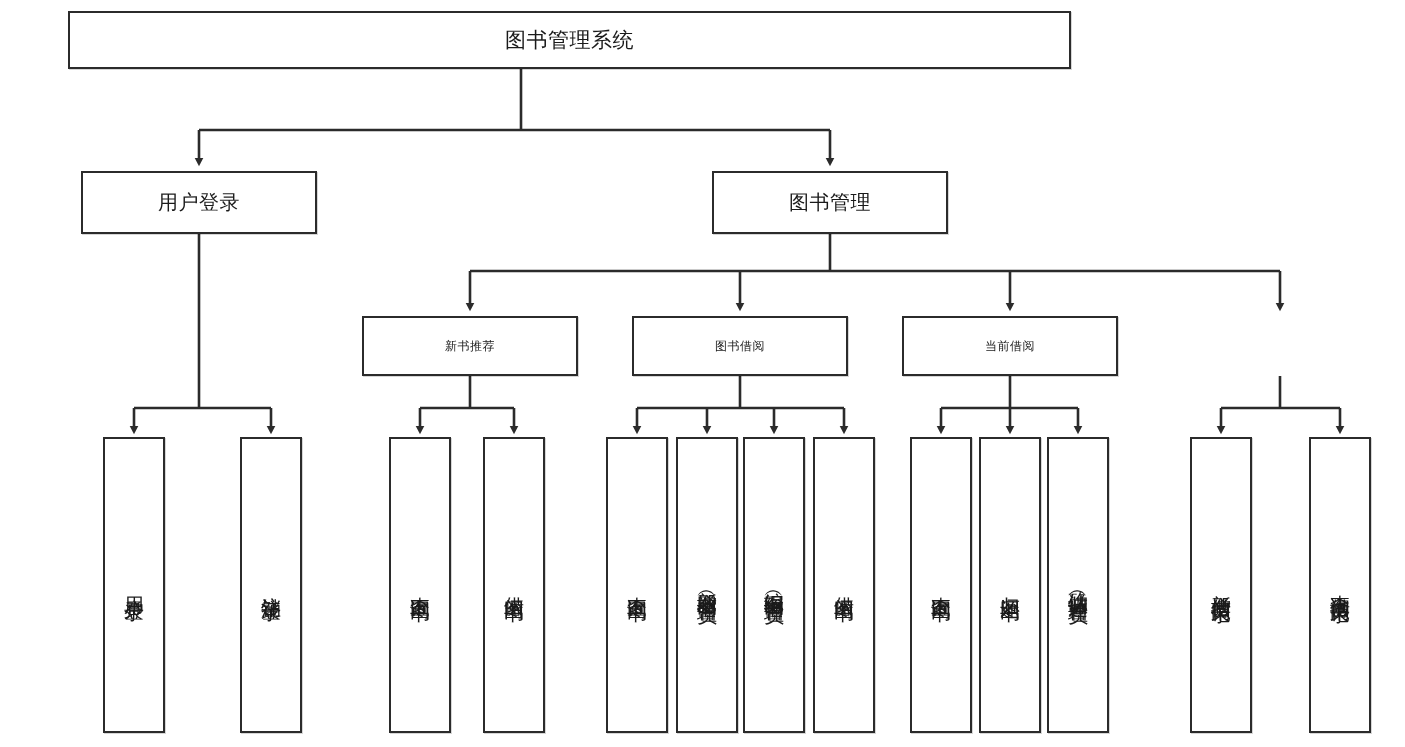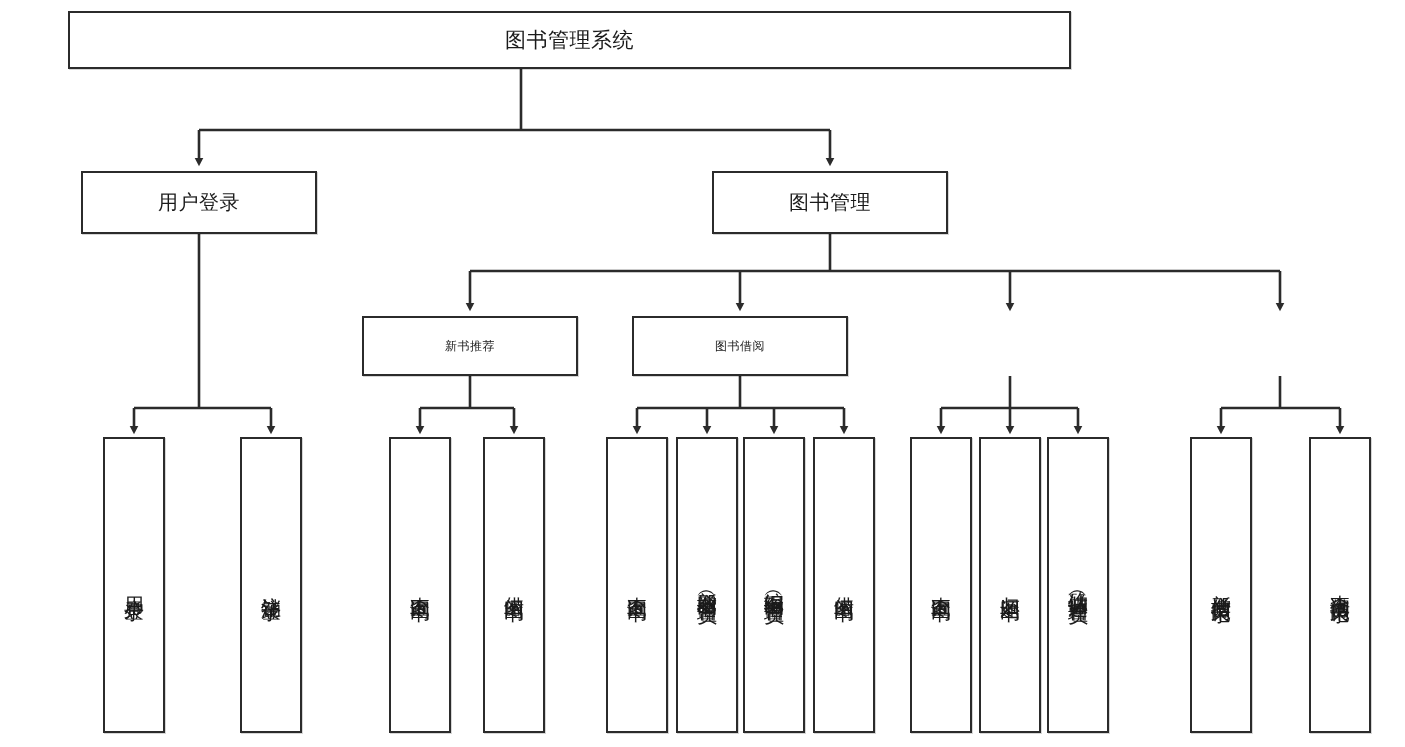--- a/index.html
+++ b/index.html
@@ -130,20 +130,23 @@
   <div class="node lvl2" style="left:712px; top:171px; width:236px; height:63px;">
     <span class="label">图书管理</span>
   </div>
 
   <div class="node lvl3" style="left:362px; top:316px; width:216px; height:60px;">
     <span class="label">新书推荐</span>
   </div>
   <div class="node lvl3" style="left:632px; top:316px; width:216px; height:60px;">
     <span class="label">图书借阅</span>
   </div>
+  <div class="node lvl3" style="left:902px; top:316px; width:216px; height:60px;">
+    <span class="label">当前借阅</span>
+  </div>
 
   <div class="node leaf" style="left:103px; top:437px; width:62px; height:296px;">
     <span class="label">用户登录</span>
   </div>
   <div class="node leaf" style="left:240px; top:437px; width:62px; height:296px;">
     <span class="label">注销登录</span>
   </div>
 
   <div class="node leaf" style="left:389px; top:437px; width:62px; height:296px;">
     <span class="label">查询图书</span>

